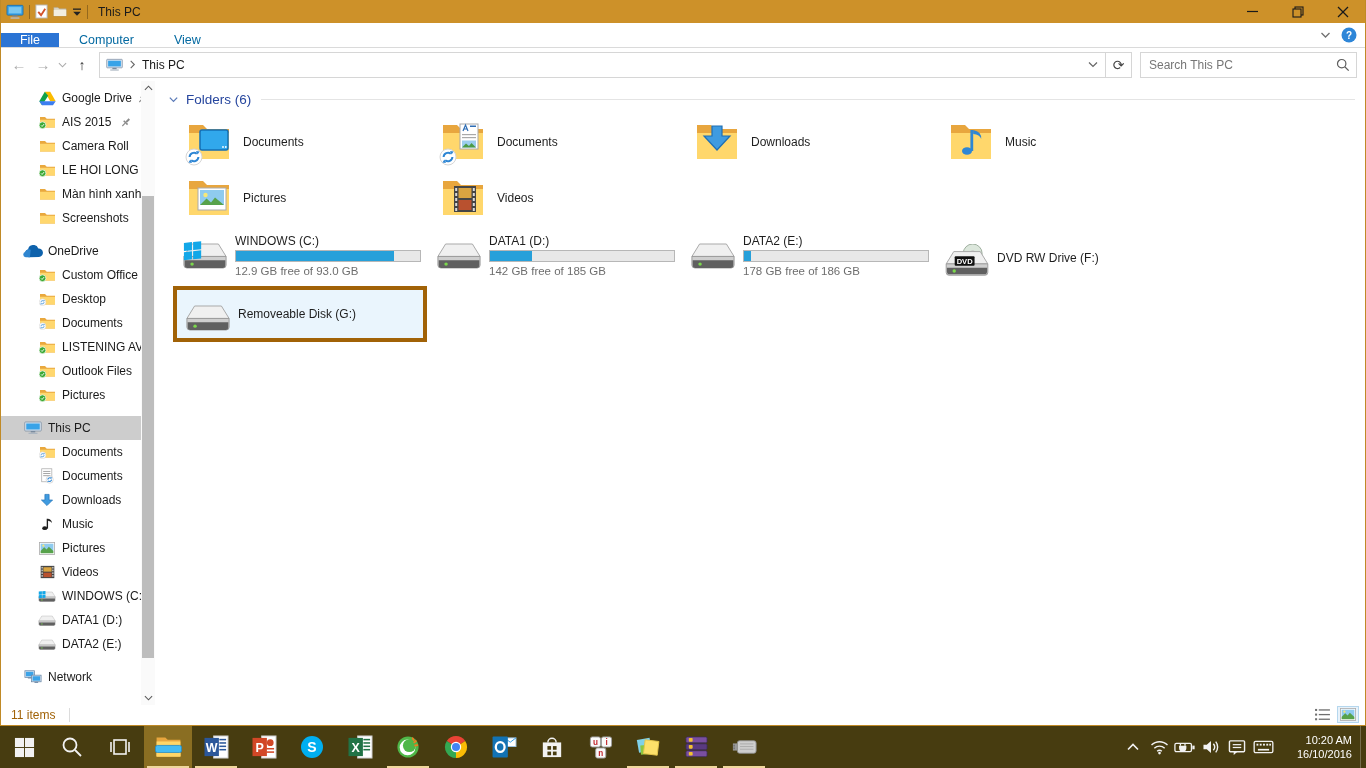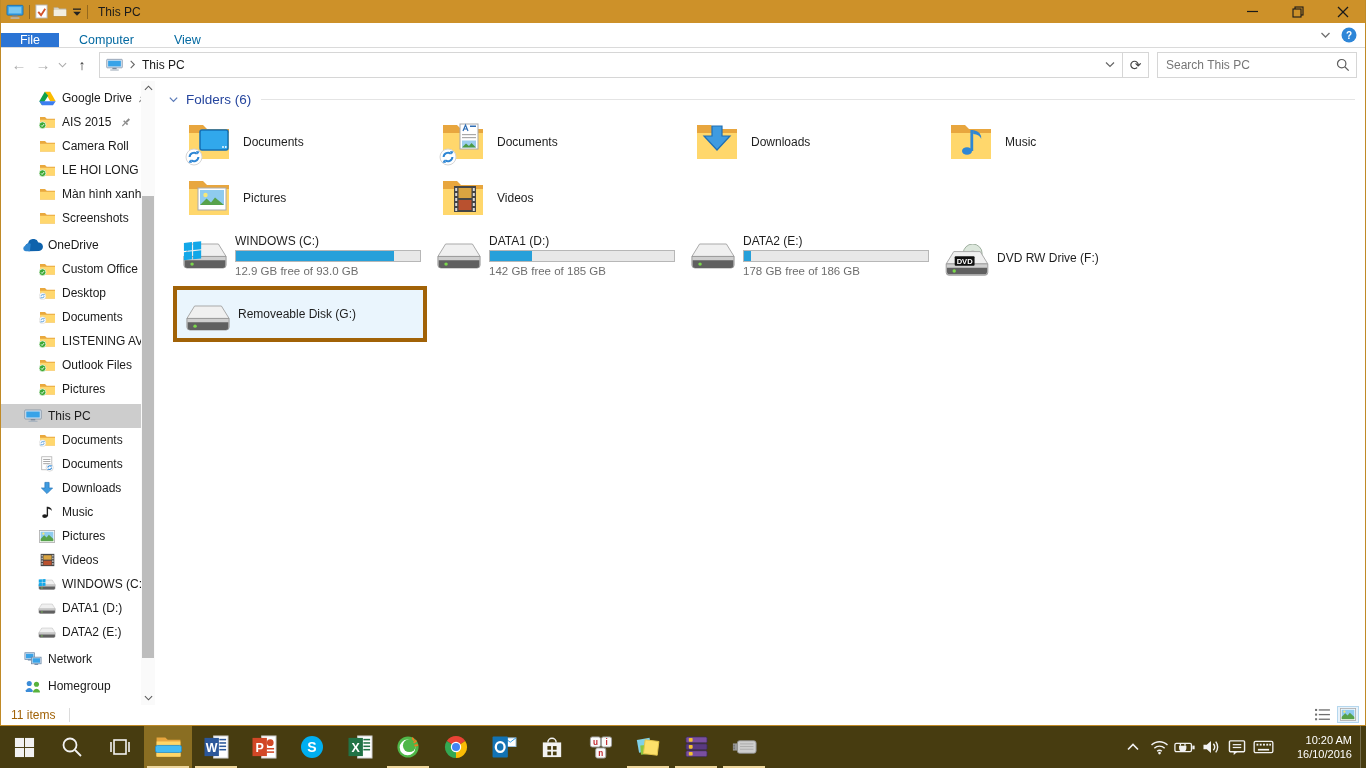--- a/index.html
+++ b/index.html
@@ -28,32 +28,32 @@
   .navbar{height:33px;display:flex;align-items:center;padding:0 8px 0 6px;flex:0 0 auto;background:#fff}
   .nav-arrow{width:24px;text-align:center;font-size:15px;color:#ABABAB}
   .nav-up{width:26px;text-align:center;font-size:14px;color:#333;font-weight:bold}
   .nav-chev{width:14px;display:flex;justify-content:center}
   .addressbox{flex:1;height:26px;border:1px solid #D6D6D6;display:flex;align-items:center;
               margin-left:4px;box-sizing:border-box;background:#fff}
   .crumb{display:flex;align-items:center;gap:6px;padding-left:6px;font-size:12px;color:#1a1a1a}
   .addr-right{margin-left:auto;width:24px;display:flex;justify-content:center}
   .refreshbtn{width:26px;height:26px;border:1px solid #D6D6D6;border-left:none;box-sizing:border-box;
               display:flex;align-items:center;justify-content:center;font-size:14px;color:#444}
-  .searchbox{width:200px;height:26px;border:1px solid #D6D6D6;margin-left:8px;box-sizing:border-box;
+  .searchbox{width:217px;height:26px;border:1px solid #D6D6D6;margin-left:8px;box-sizing:border-box;
              display:flex;align-items:center;background:#fff}
   .searchbox input{flex:1;border:none;outline:none;font-size:12px;padding:0 4px 0 8px;
                    font-family:"Liberation Sans",sans-serif;color:#333}
   .searchbox input::placeholder{color:#767676}
   .search-mag{padding-right:6px}
   
   .app-body{flex:1;display:flex;overflow:hidden}
   .sidebar{width:140px;box-sizing:border-box;padding-top:5px;overflow:hidden;flex:0 0 auto}
   .side-item{height:24px;display:flex;align-items:center;gap:5px;font-size:12px;color:#1a1a1a;
              white-space:nowrap;overflow:hidden}
-  .side-item.gap-top{margin-top:3px}
+  .side-item.gap-top{margin-top:9px}
   .side-item.selected{background:#CDCDCD}
   .side-ic{width:20px;flex:0 0 auto;display:flex;justify-content:center}
   .side-pin{margin-left:auto;margin-right:10px;flex:0 0 auto}
   .scrollcol{width:14px;background:#FAFAFA;position:relative;flex:0 0 auto}
   .scroll-arrow{position:absolute;left:0;width:14px;height:14px;display:flex;
                 align-items:center;justify-content:center}
   .scroll-thumb{position:absolute;left:1px;width:12px;background:#BDBDBD}
   .main{flex:1;overflow:hidden;padding:2px 0 0 13px}
   .group-header{display:flex;align-items:center;height:22px;margin-top:5px;
                 color:#26469E;font-size:13.5px}

